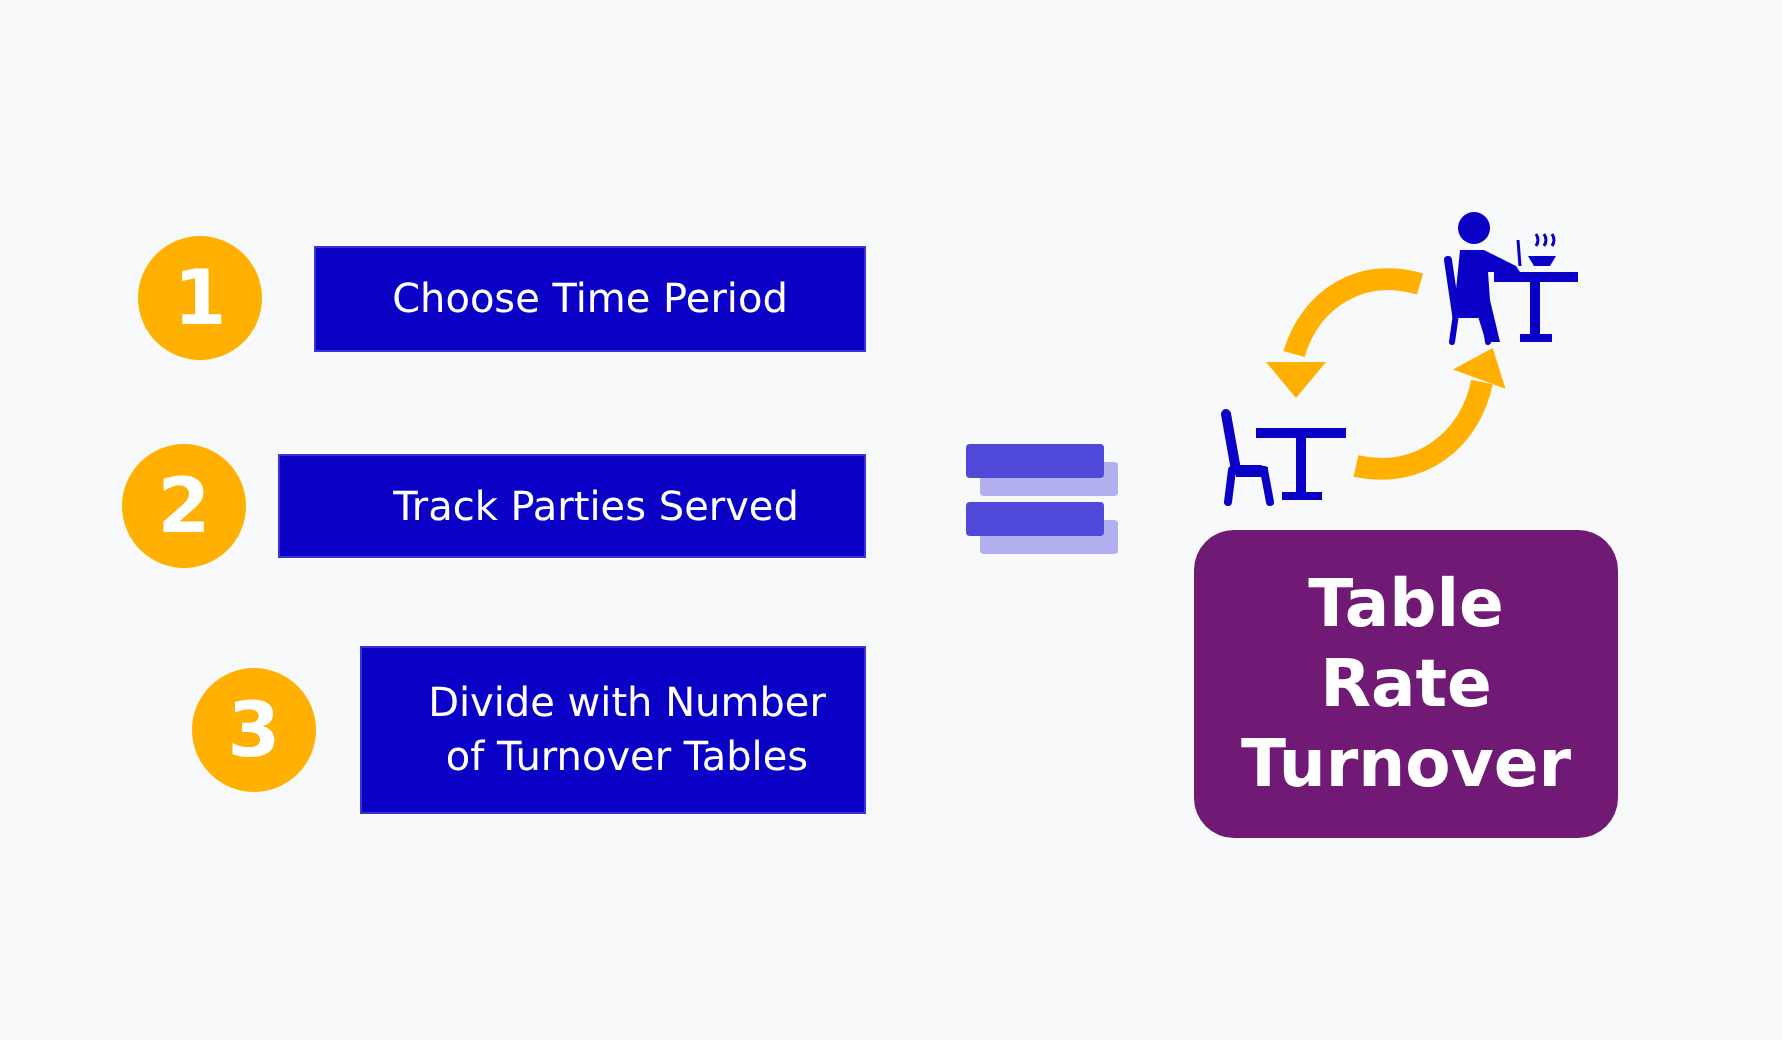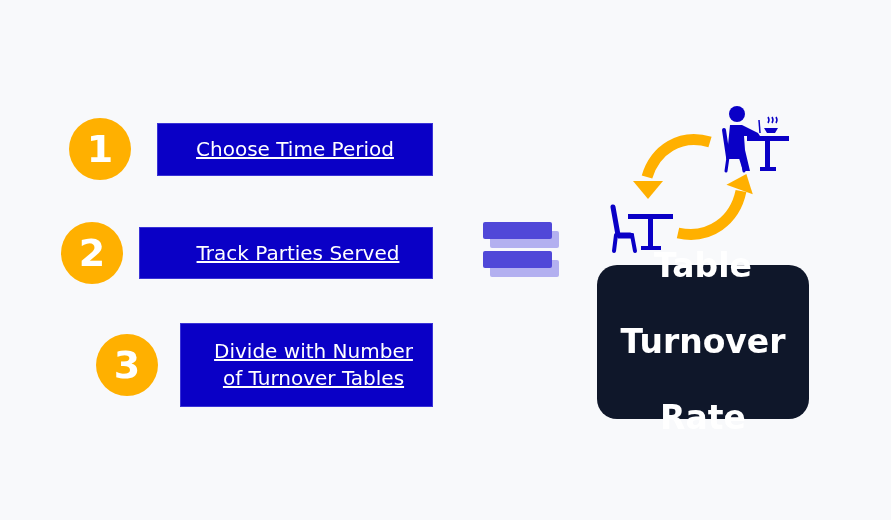--- a/index.html
+++ b/index.html
@@ -37,21 +37,21 @@
       align-items: center;
       justify-content: center;
       text-align: center;
       font-family: "DejaVu Sans", sans-serif;
       font-size: 20px;
       line-height: 1.35;
       box-sizing: border-box;
       padding: 0 14px;
       border: 1px solid #3A33D6;
     }
-    .step-box span { display: block; text-decoration: underline; }
+    .step-box span { display: block; }
 
     .eq-bar {
       position: absolute;
       width: 69px;
       height: 17px;
       background: #5048D8;
       border-radius: 2px;
     }
     .eq-shadow {
       position: absolute;
@@ -60,33 +60,32 @@
       background: #B3B0F0;
       border-radius: 2px;
     }
 
     .result-box {
       position: absolute;
       left: 597px;
       top: 265px;
       width: 212px;
       height: 154px;
-      background: #0f172a;
+      background: #701a75;
       border-radius: 20px;
       display: flex;
       flex-direction: column;
       align-items: center;
       justify-content: center;
       color: #FFFFFF;
       font-family: "DejaVu Sans", sans-serif;
       font-weight: bold;
       font-size: 33px;
       line-height: 40px;
       text-align: center;
-      gap: 36px;
     }
     .cycle-icon {
       position: absolute;
       left: 600px;
       top: 95px;
       width: 200px;
       height: 165px;
     }
   </style>
 </head>
@@ -151,15 +150,15 @@
     <rect x="165" y="44" width="5" height="30" stroke="none"></rect>
     <rect x="160" y="72" width="16" height="4" stroke="none"></rect>
     <path d="M164 33 L178 33 L175 38 L167 38 Z" stroke="none"></path>
     <path d="M168 22 q2 3 0 6 M172 22 q2 3 0 6 M176 22 q2 3 0 6" fill="none" stroke-width="1.5"></path>
     <path d="M159 25 L160 38" fill="none" stroke-width="1.5"></path>
   </g>
 </svg>
 
 <div class="result-box">
   <span>Table</span>
+  <span>Rate</span>
   <span>Turnover</span>
-  <span>Rate</span>
 </div>
 
 </body></html>

